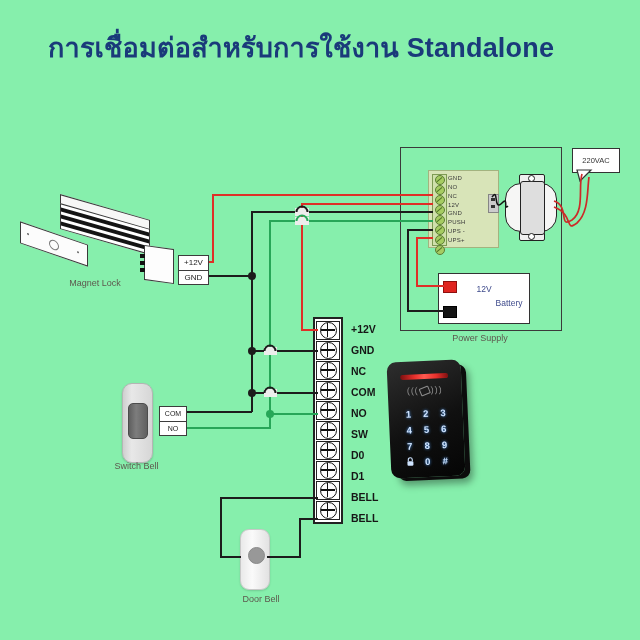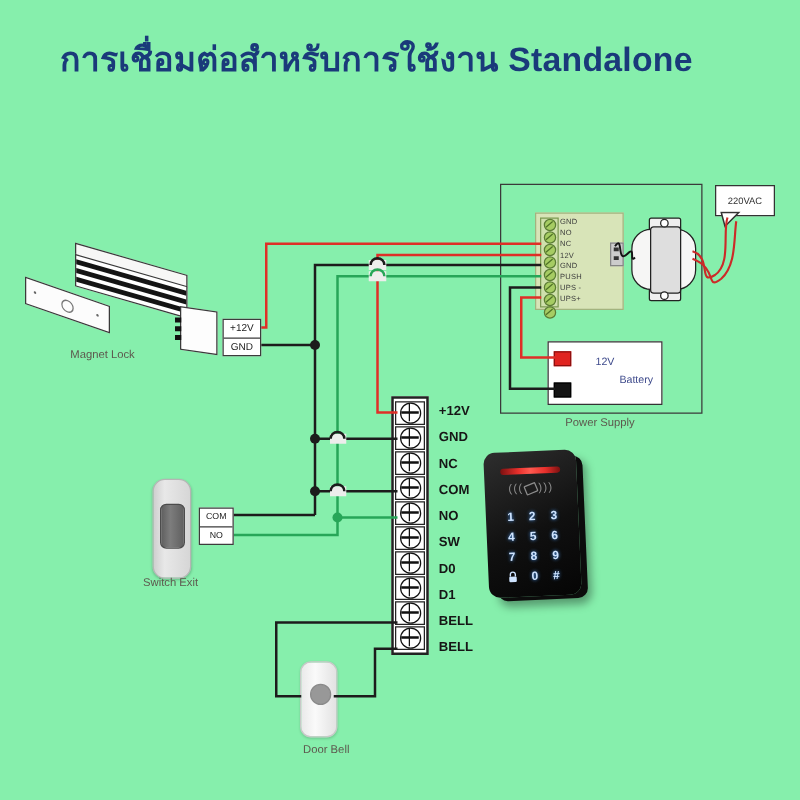--- a/index.html
+++ b/index.html
@@ -102,30 +102,30 @@
   <div class="abs ml-bar-top"></div>
   <div class="abs ml-bar">
     <span class="ml-stripe" style="top:3px;"></span>
     <span class="ml-stripe" style="top:10px;"></span>
     <span class="ml-stripe" style="top:17px;"></span>
   </div>
   <div class="abs ml-cap"></div>
   <span class="abs ml-tab" style="top:254px;"></span>
   <span class="abs ml-tab" style="top:261px;"></span>
   <span class="abs ml-tab" style="top:268px;"></span>
-  <div class="abs caption" style="left:12px;top:278px;width:140px;">Magnet Lock</div>
+  <div class="abs caption" style="left:25px;top:278px;width:140px;">Magnet Lock</div>
   <div class="abs lblbox" style="left:178px;top:255px;width:29px;height:28px;">
     <div class="row">+12V</div>
     <div class="row">GND</div>
   </div>
 
   <div class="abs sw-body">
     <div class="sw-btn"></div>
   </div>
-  <div class="abs caption" style="left:99px;top:461px;width:75px;">Switch Exit</div>
+  <div class="abs caption" style="left:99px;top:461px;width:75px;">Switch Bell</div>
   <div class="abs lblbox" style="left:159px;top:406px;width:26px;height:28px;">
     <div class="row" style="font-size:7px;">COM</div>
     <div class="row" style="font-size:7px;">NO</div>
   </div>
 
   <div class="abs db-body">
     <div class="db-btn"></div>
   </div>
   <div class="abs caption" style="left:226px;top:594px;width:70px;">Door Bell</div>
 

